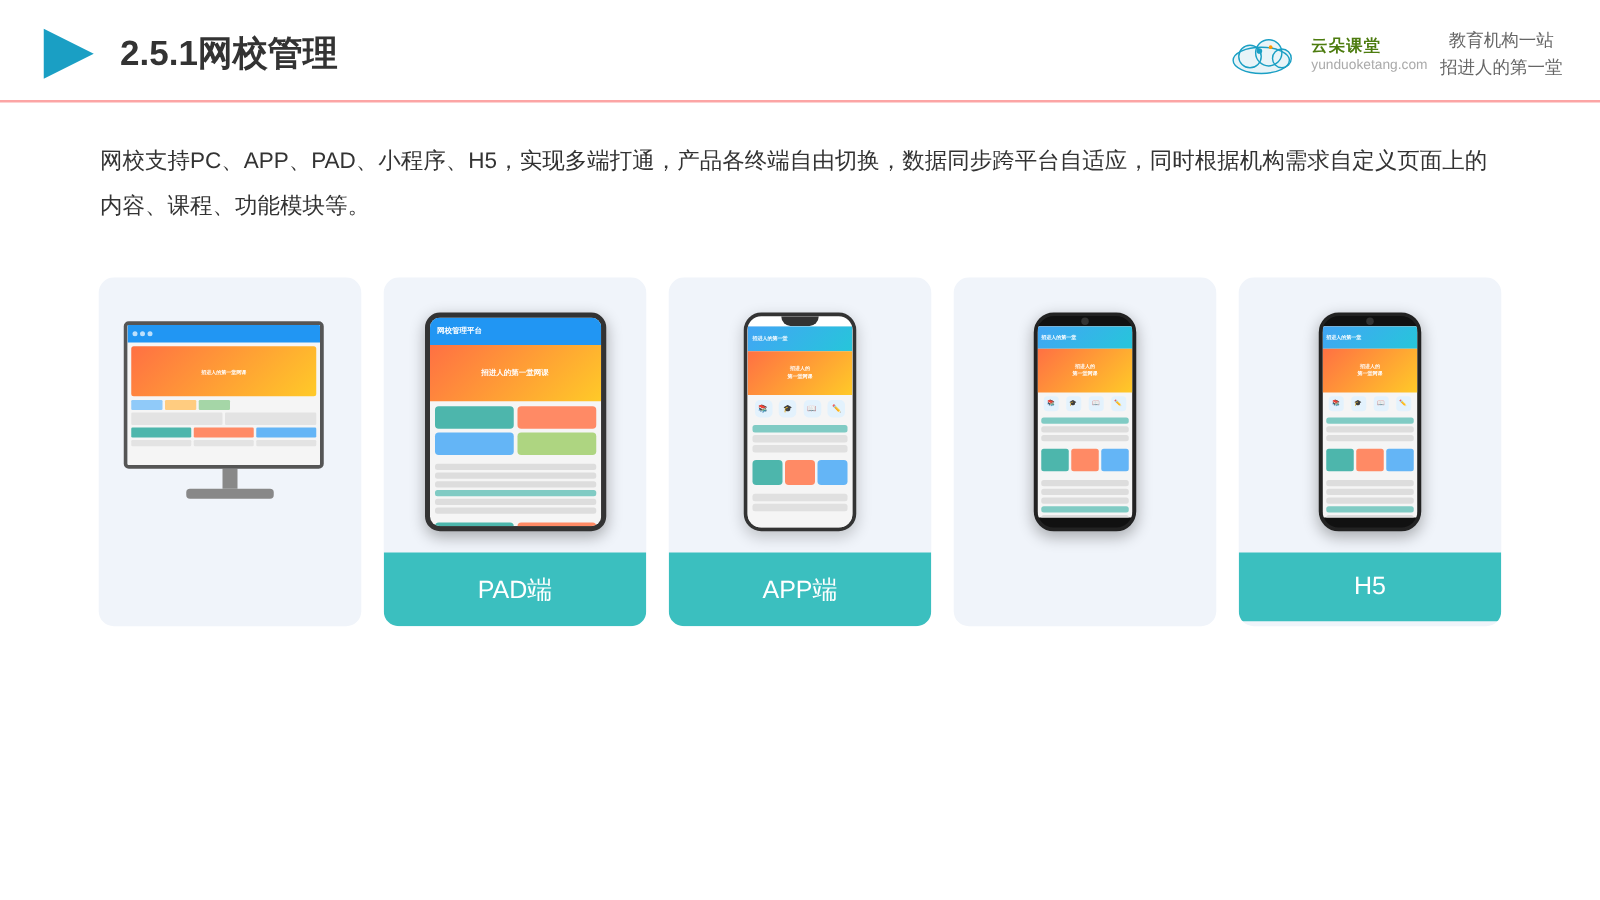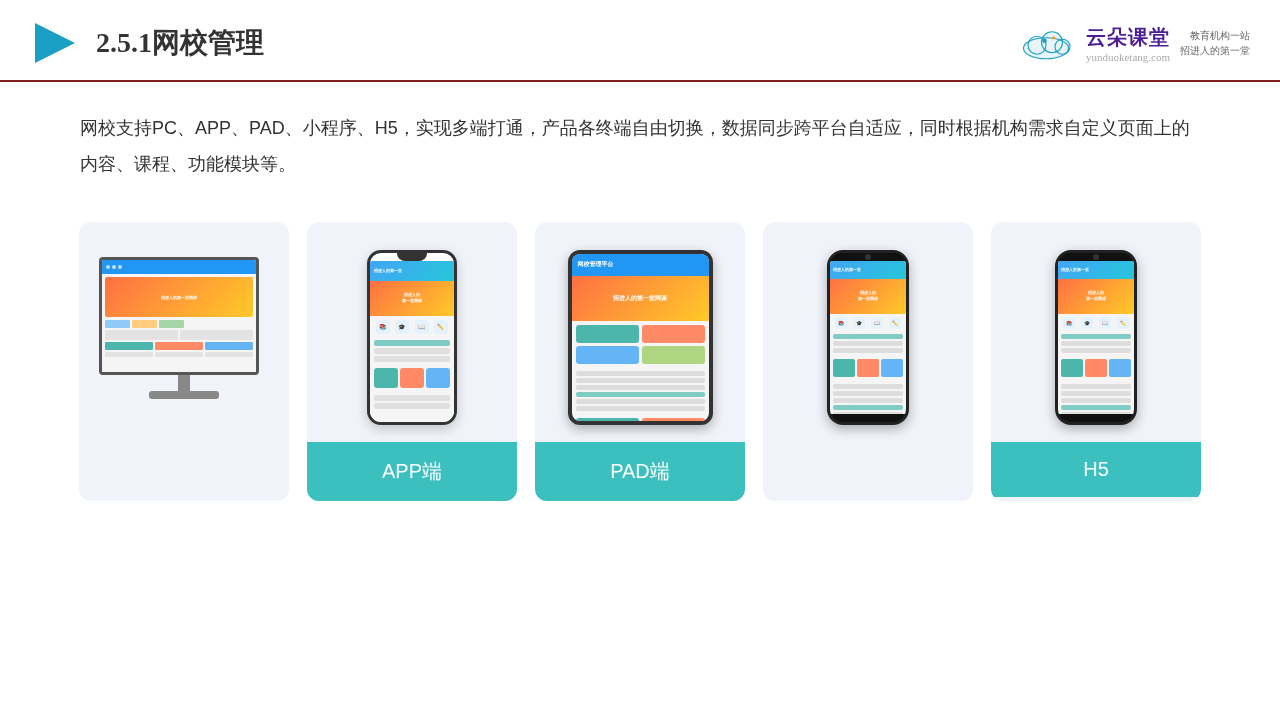--- a/index.html
+++ b/index.html
@@ -11,22 +11,21 @@
       overflow: hidden;
       position: relative;
     }
 
     
     .header {
       display: flex;
       align-items: center;
       justify-content: space-between;
       padding: 18px 30px 12px 30px;
-      border-bottom: 2px solid #7f1d1d;
-      font-family: Liberation Serif, serif;
+      border-bottom: 2px solid #fca5a5;
     }
     .header-left {
       display: flex;
       align-items: center;
       gap: 16px;
     }
     .play-icon {
       width: 50px;
       height: 50px;
     }
@@ -359,33 +358,33 @@
     }
     .cloud-logo-svg {
       width: 60px;
       height: 40px;
     }
     .logo-text-block {
       display: flex;
       flex-direction: column;
     }
     .logo-name {
-      font-size: 20px;
-      color: #4c1d95;
+      font-size: 13px;
+      color: #4d7c0f;
       font-weight: bold;
       letter-spacing: 1px;
     }
     .logo-url {
       font-size: 11px;
       color: #aaa;
     }
     .logo-right-slogan {
-      font-size: 10px;
+      font-size: 14px;
       color: #666;
-      text-align: right;
+      text-align: center;
       line-height: 1.5;
     }
   </style>
 </head>
 <body>
 
 <div class="header">
   <div class="header-left">
 
     <svg class="play-icon" viewBox="0 0 50 50">
@@ -464,57 +463,20 @@
           </div>
         </div>
         <div class="monitor-neck"></div>
         <div class="monitor-base"></div>
       </div>
     </div>
   </div>
 
   <div class="card">
     <div class="card-image-area">
-      <div class="phone-mockup">
-        <div class="phone-notch"></div>
-        <div class="phone-screen">
-          <div class="phone-header">
-            <span class="phone-header-text">招进人的第一堂</span>
-          </div>
-          <div class="phone-banner">
-            <span class="phone-banner-text">招进人的<br>第一堂网课</span>
-          </div>
-          <div class="phone-icons-row">
-            <div class="phone-icon-item">📚</div>
-            <div class="phone-icon-item">🎓</div>
-            <div class="phone-icon-item">📖</div>
-            <div class="phone-icon-item">✏️</div>
-          </div>
-          <div class="phone-content-rows">
-            <div class="phone-row colored"></div>
-            <div class="phone-row"></div>
-            <div class="phone-row"></div>
-          </div>
-          <div class="phone-cards">
-            <div class="phone-card-item c1"></div>
-            <div class="phone-card-item c2"></div>
-            <div class="phone-card-item c3"></div>
-          </div>
-          <div class="phone-content-rows" style="margin-top:3px;">
-            <div class="phone-row"></div>
-            <div class="phone-row"></div>
-          </div>
-        </div>
-      </div>
-    </div>
-    <div class="card-label">APP端</div>
-  </div>
-
-  <div class="card">
-    <div class="card-image-area">
       <div class="pad-mockup">
         <div class="pad-screen">
           <div class="pad-header">
             <span class="pad-header-text">网校管理平台</span>
           </div>
           <div class="pad-banner">
             <span class="pad-banner-text">招进人的第一堂网课</span>
           </div>
           <div class="pad-grid">
             <div class="pad-grid-item g1"></div>
@@ -531,20 +493,57 @@
             <div class="pad-row"></div>
           </div>
           <div style="display:flex;gap:3px;padding:2px 4px;">
             <div style="flex:1;height:16px;background:#4db6ac;border-radius:3px;"></div>
             <div style="flex:1;height:16px;background:#ff8a65;border-radius:3px;"></div>
           </div>
         </div>
       </div>
     </div>
     <div class="card-label">PAD端</div>
+  </div>
+
+  <div class="card">
+    <div class="card-image-area">
+      <div class="phone-mockup">
+        <div class="phone-notch"></div>
+        <div class="phone-screen">
+          <div class="phone-header">
+            <span class="phone-header-text">招进人的第一堂</span>
+          </div>
+          <div class="phone-banner">
+            <span class="phone-banner-text">招进人的<br>第一堂网课</span>
+          </div>
+          <div class="phone-icons-row">
+            <div class="phone-icon-item">📚</div>
+            <div class="phone-icon-item">🎓</div>
+            <div class="phone-icon-item">📖</div>
+            <div class="phone-icon-item">✏️</div>
+          </div>
+          <div class="phone-content-rows">
+            <div class="phone-row colored"></div>
+            <div class="phone-row"></div>
+            <div class="phone-row"></div>
+          </div>
+          <div class="phone-cards">
+            <div class="phone-card-item c1"></div>
+            <div class="phone-card-item c2"></div>
+            <div class="phone-card-item c3"></div>
+          </div>
+          <div class="phone-content-rows" style="margin-top:3px;">
+            <div class="phone-row"></div>
+            <div class="phone-row"></div>
+          </div>
+        </div>
+      </div>
+    </div>
+    <div class="card-label">APP端</div>
   </div>
 
   <div class="card">
     <div class="card-image-area">
       <div class="small-phone-mockup">
         <div class="small-phone-top-bar">
           <div class="small-phone-camera"></div>
         </div>
         <div class="small-phone-screen">
           <div class="sp-header">

